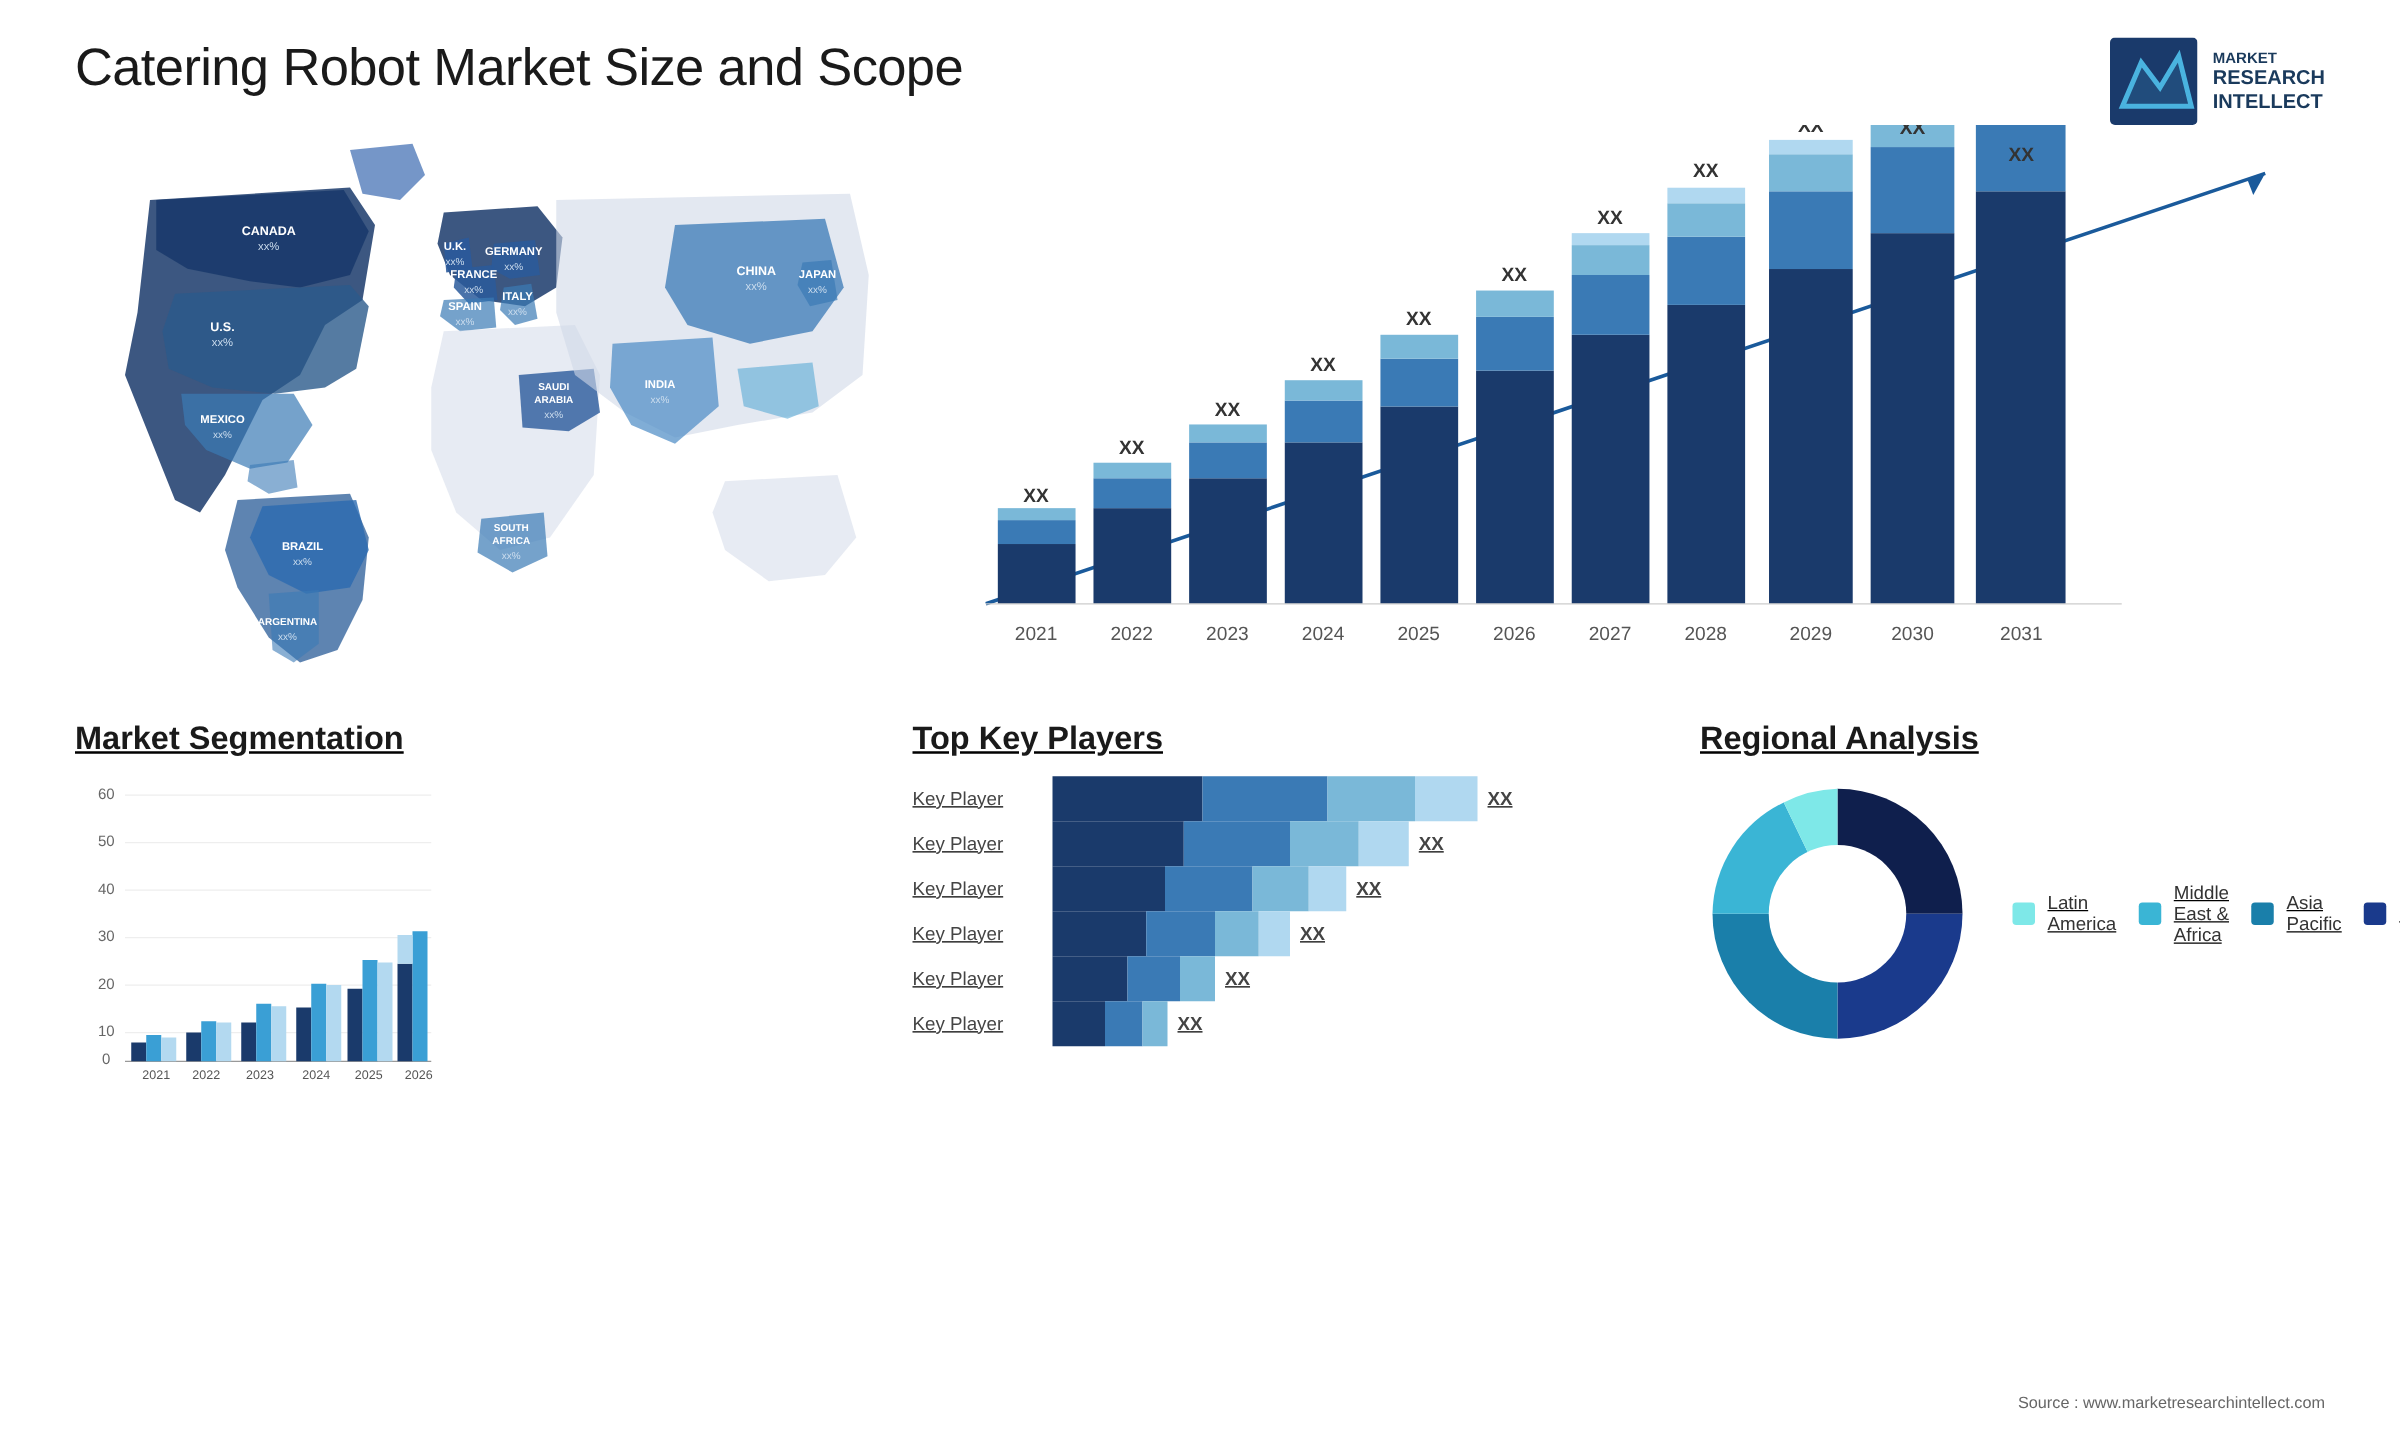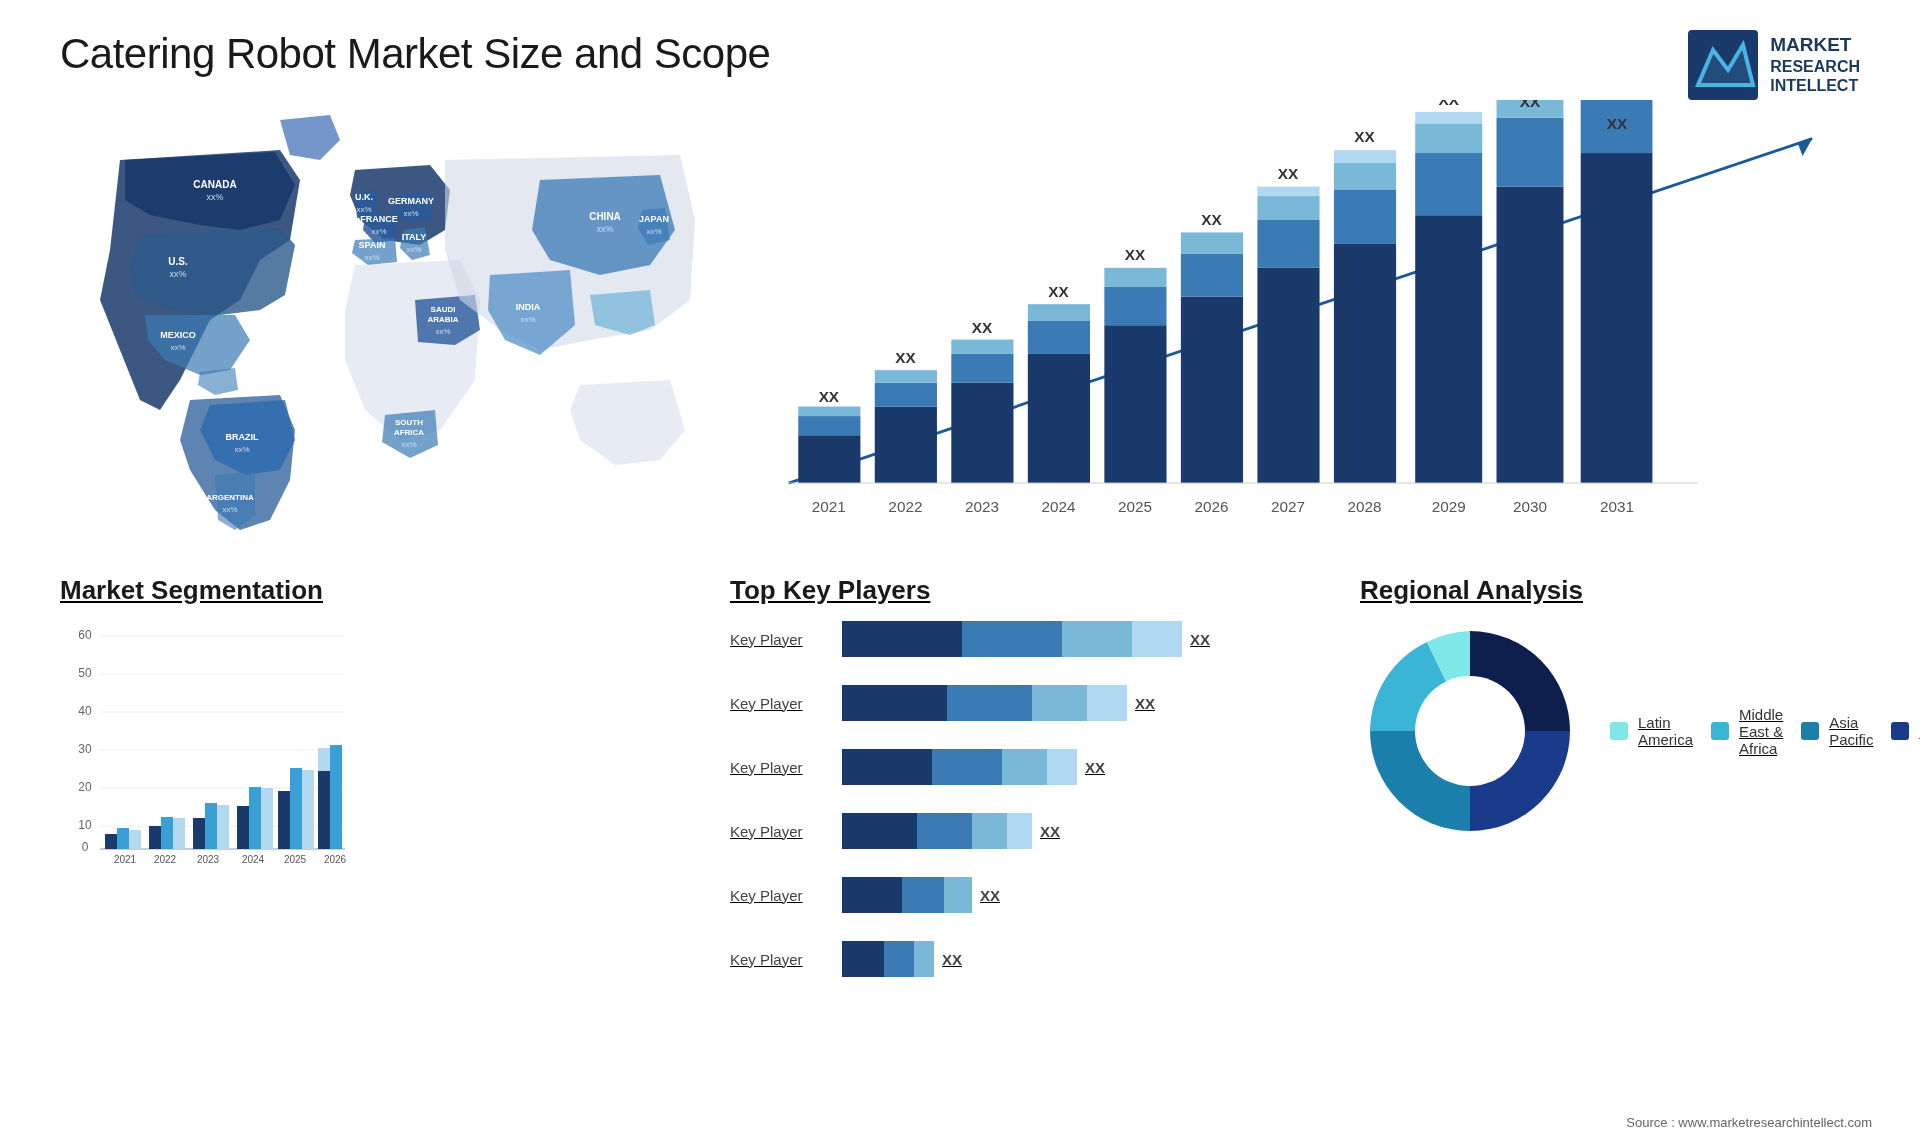--- a/index.html
+++ b/index.html
@@ -37,21 +37,21 @@
       align-items: center;
       gap: 12px;
     }
 
     .logo-text {
       display: flex;
       flex-direction: column;
       line-height: 1.2;
     }
 
-    .logo-text .market { font-size: 19px; font-weight: 700; color: #1a3a5c; }
+    .logo-text .market { font-size: 12px; font-weight: 700; color: #1a3a5c; }
     .logo-text .research { font-size: 16px; font-weight: 700; color: #1a3a5c; }
     .logo-text .intellect { font-size: 16px; font-weight: 700; color: #1a3a5c; }
 
     
     .map-section {
       position: relative;
       height: 480px;
     }
 
     
@@ -82,21 +82,21 @@
       width: 14px;
       height: 14px;
       border-radius: 50%;
       flex-shrink: 0;
     }
 
     
     .players-container {
       display: flex;
       flex-direction: column;
-      gap: 28px;
+      gap: 0;
       margin-top: 10px;
     }
 
     .player-row {
       display: flex;
       align-items: center;
       gap: 12px;
     }
 
     .player-label {
@@ -547,17 +547,17 @@
           <div class="regional-legend-item">
             <div class="regional-legend-color" style="background: #0f1f4d;"></div>
             <span>North America</span>
           </div>
         </div>
       </div>
     </div>
 
   </div>
 
-  <div style="position: absolute; bottom: 15px; right: 48px;">
+  <div style="position: absolute; bottom: 15px; right: 60px;">
     <span style="font-size: 13px; color: #666;">Source : www.marketresearchintellect.com</span>
   </div>
 
 </div>
 
 </body></html>

